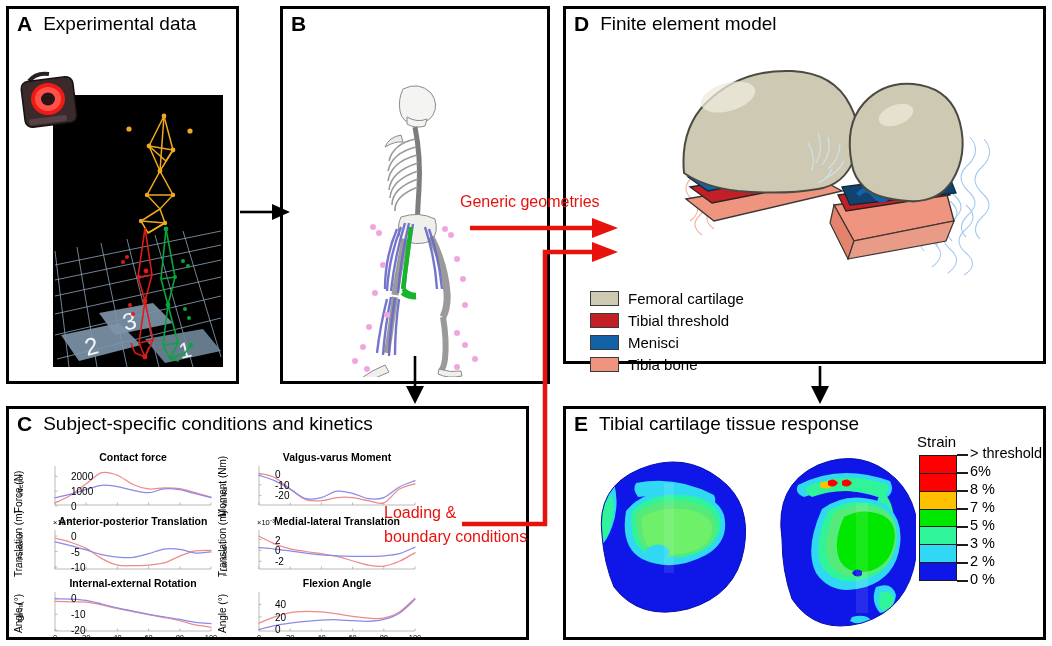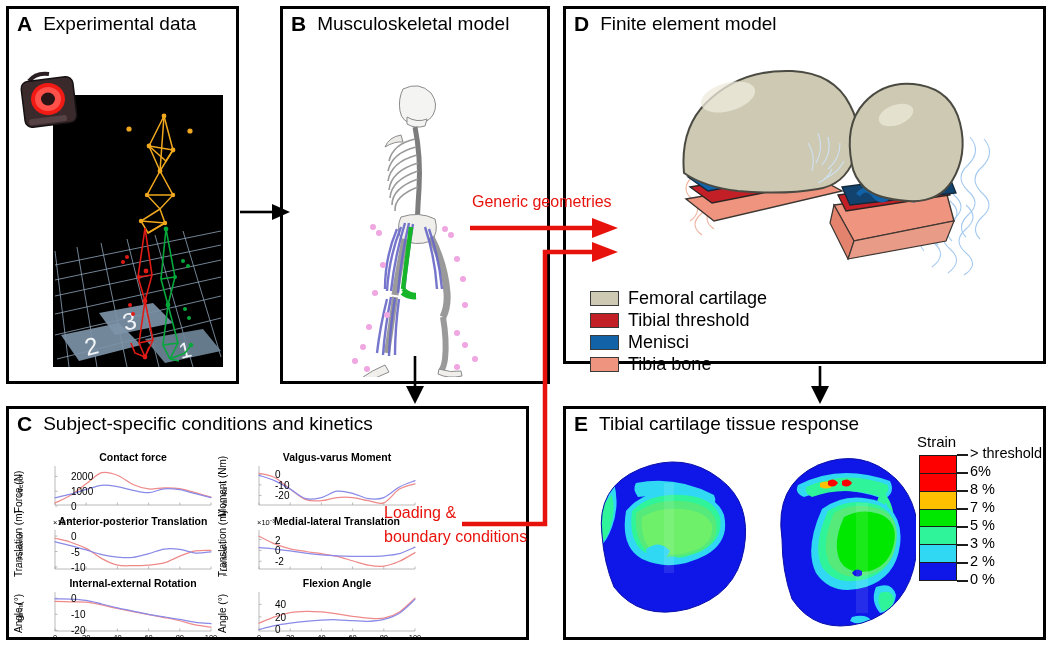--- a/index.html
+++ b/index.html
@@ -31,21 +31,21 @@
   #camera { position:absolute; left:8px; top:62px; width:68px; height:62px; z-index:5; }
 
   
   #skeleton-wrap { position:absolute; left:22px; top:68px; width:228px; height:300px; }
 
   
   #fe-model { position:absolute; left:100px; top:36px; width:375px; height:250px; }
   #fe-legend { position:absolute; left:24px; top:278px; }
   .legend-row { display:flex; align-items:center; gap:9px; height:22px; }
   .legend-swatch { width:29px; height:15px; border:1.4px solid #3a3a3a; }
-  .legend-label { font-size:18px; color:#000; }
+  .legend-label { font-size:15px; color:#000; }
 
   
   #strain-maps { position:absolute; left:10px; top:38px; width:340px; height:190px; }
   #strain-legend { position:absolute; left:345px; top:24px; width:130px; height:185px; }
   #strain-legend .sl-title { font-size:15px; color:#000; margin-left:6px; }
   #colorbar { position:absolute; left:8px; top:22px; width:38px; height:126px;
               border:1.6px solid #1c1c1c; display:flex; flex-direction:column; }
   #colorbar > div { flex:1 1 0; }
   .cb-ticks { position:absolute; left:46px; top:14px; width:84px; height:140px; }
   .cb-tick { position:absolute; left:0; height:0; }
@@ -185,21 +185,20 @@
       <ellipse cx="31" cy="28" rx="17" ry="16" fill="#f21a14"></ellipse>
       <ellipse cx="31" cy="28" rx="13" ry="12" fill="#ff504a"></ellipse>
       <ellipse cx="31" cy="28" rx="7" ry="6.5" fill="#2a1416"></ellipse>
       <rect x="12" y="46" width="38" height="6" rx="2" fill="#564144" transform="rotate(-7 32 49)"></rect>
     </svg>
   </div>
 
   <div class="panel" id="panel-b">
     <div class="panel-head">
       <span class="panel-letter">B</span>
-      <span class="panel-title">Musculoskeletal model</span>
     </div>
 
     <div id="skeleton-wrap">
       <svg width="228" height="300" viewBox="0 0 228 300">
         <g stroke="#8b8b8b" stroke-width="1" fill="#f4f4f2">
 
           <path d="M98,12 q16,-8 28,4 q8,11 2,22 q-6,9 -18,9 q-13,-1 -15,-13 q-2,-12 3,-22 Z"></path>
           <path d="M102,40 q10,6 20,2 l-2,7 q-10,3 -18,-2 Z"></path>
 
           <path d="M110,50 q6,30 4,62 q-2,30 -2,48" stroke="#7d7d7d" stroke-width="5" fill="none"></path>
@@ -651,17 +650,17 @@
       <line x1="470" y1="228" x2="592" y2="228"></line>
       <polygon points="592,218 618,228 592,238" stroke="none"></polygon>
     </g>
 
     <g stroke="#e8120c" stroke-width="4.5" fill="none">
       <path d="M462,524 L545,524 L545,252 L592,252"></path>
       <polygon points="592,242 618,252 592,262" stroke="none" fill="#e8120c"></polygon>
     </g>
   </svg>
 
-  <div class="red-text" style="left:472px; top:192px;">Generic geometries</div>
+  <div class="red-text" style="left:460px; top:192px;">Generic geometries</div>
   <div class="red-text" style="left:384px; top:503px;">Loading &amp;</div>
   <div class="red-text" style="left:384px; top:527px;">boundary conditions</div>
 
 </div>
 
 </body></html>

